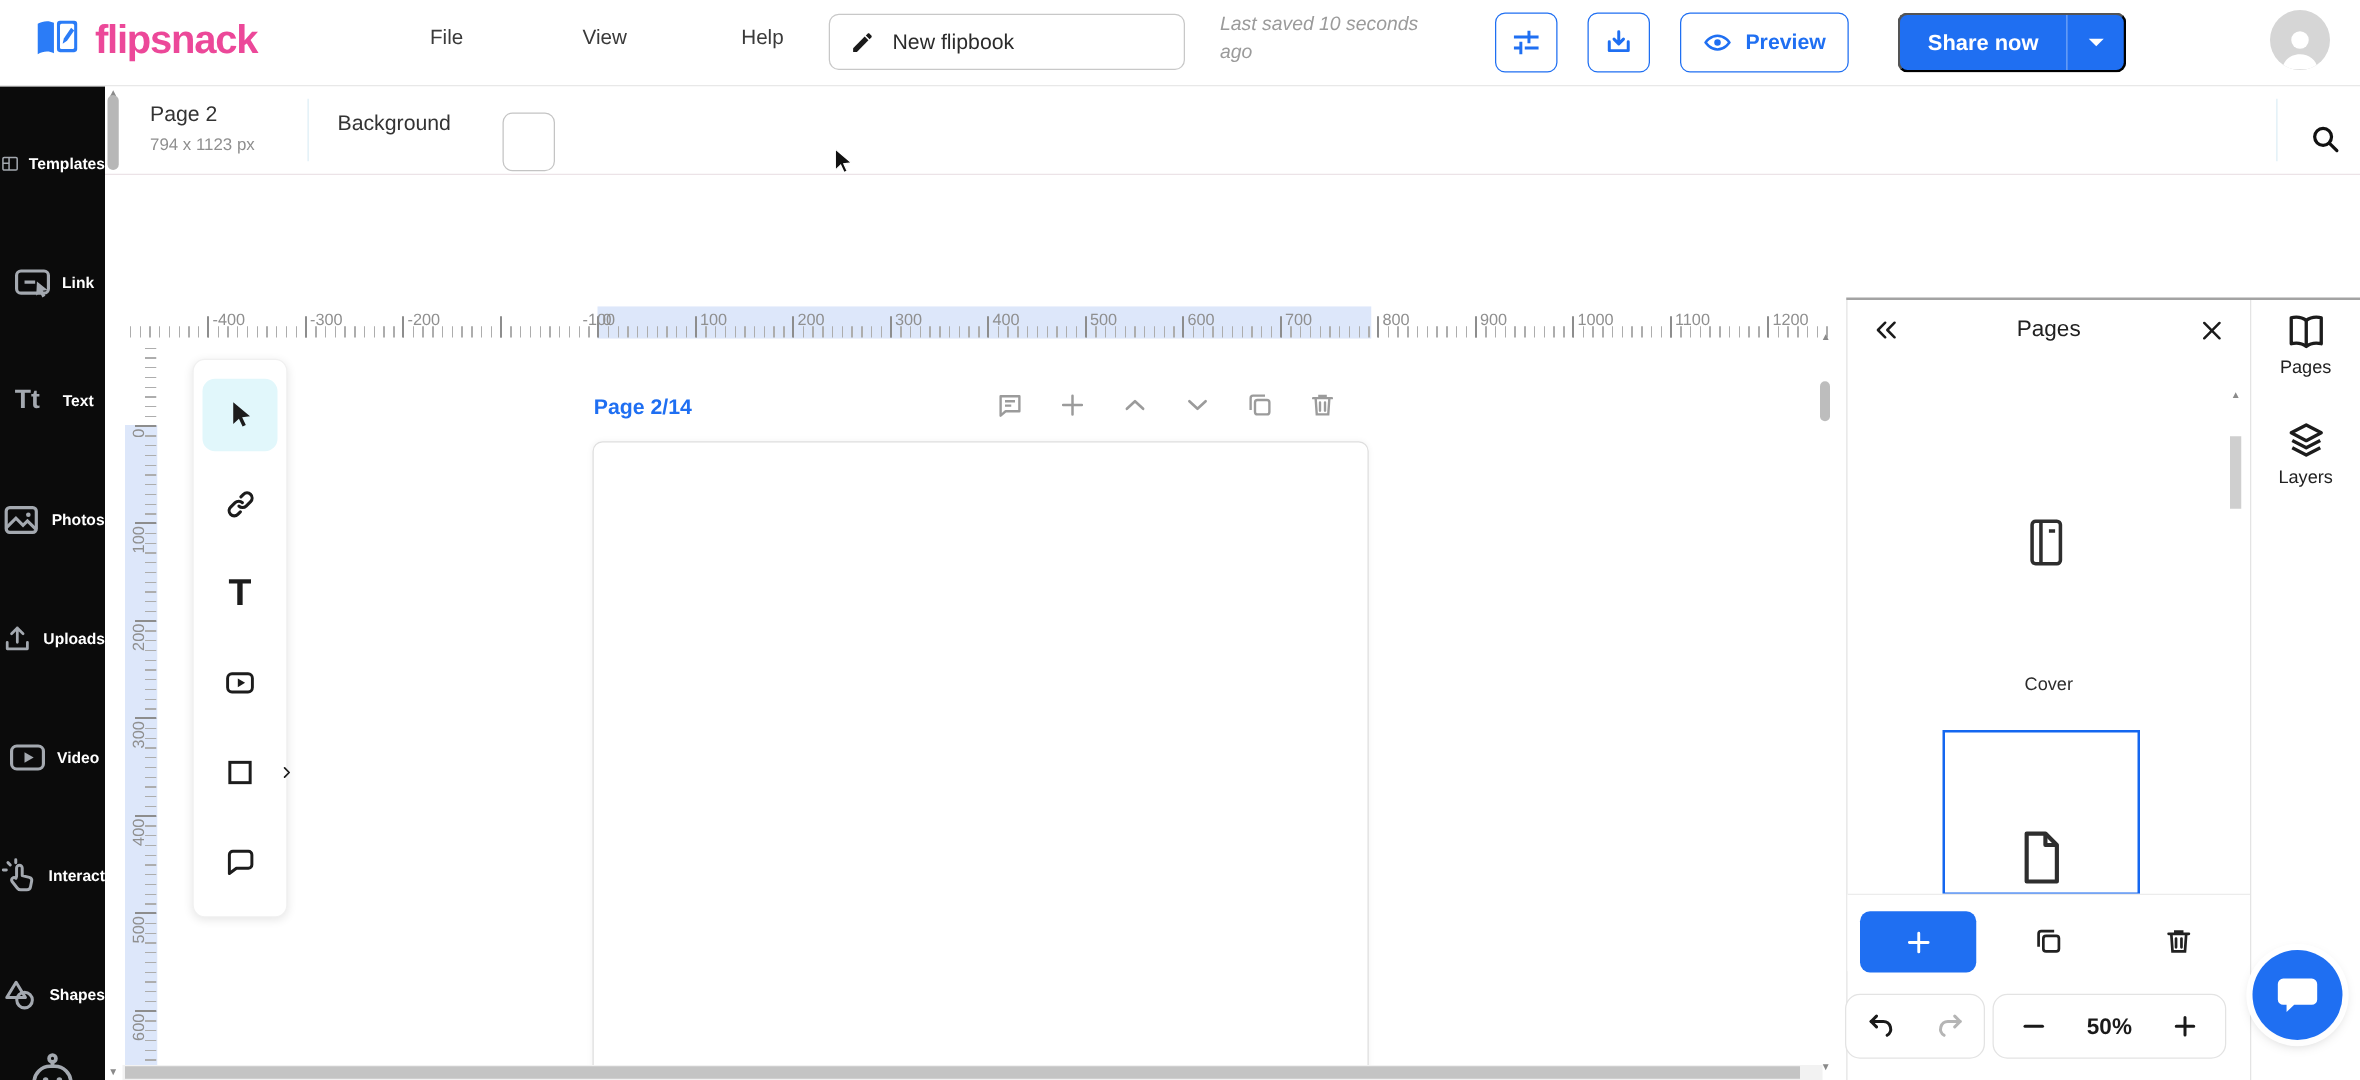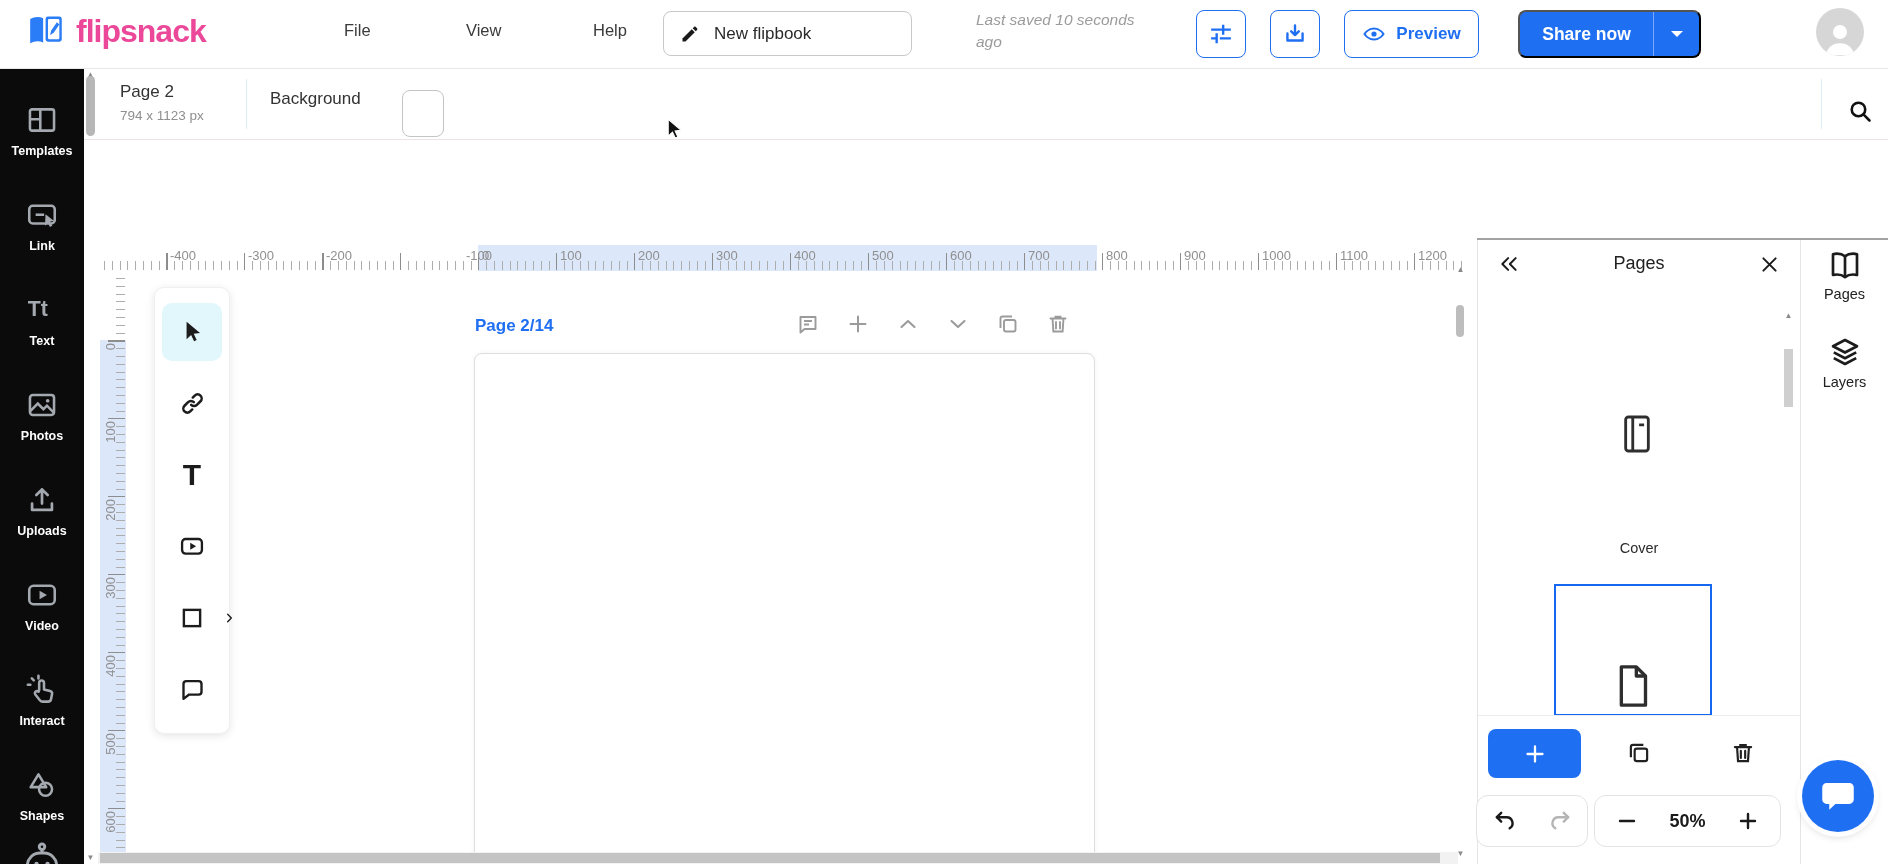--- a/index.html
+++ b/index.html
@@ -7,21 +7,21 @@
     font-family:"Liberation Sans", sans-serif; }
   body { position:relative; }
   svg { display:block; }
 
   
   #topbar { position:absolute; left:0; top:0; width:1888px; height:69px; background:#fff;
     border-bottom:1px solid #e8e8e8; z-index:40; }
   #logo { position:absolute; left:28px; top:13px; display:flex; align-items:center; gap:8px; }
   #logo .wordmark { font-size:32px; font-weight:bold; color:#ec4899; letter-spacing:-1px; }
   .menu-item { position:absolute; top:21px; font-size:16.5px; color:#3a3a3a; cursor:default;margin-left:20px; }
-  #title-box { position:absolute; left:663px; top:11px; width:249px; height:45px;
+  #title-box { position:absolute; left:663px; top:11px; width:285px; height:45px;
     border:1px solid #c8c8c8; border-radius:8px; display:flex; align-items:center; gap:14px;
     padding:0 16px; background:#fff; }
   #title-box input { border:none; outline:none; font-size:17px; color:#2b2b2b; width:190px;
     font-family:"Liberation Sans", sans-serif; background:transparent; }
   #last-saved { position:absolute; left:976px; top:9px; width:178px; font-size:15.5px;
     font-style:italic; color:#9b9b9b; line-height:1.45; }
   .icon-btn { position:absolute; top:10px; width:50px; height:48px; border:1.5px solid #1f6ff2;
     border-radius:8px; background:#fff; color:#1f6ff2; display:flex; align-items:center;
     justify-content:center; cursor:pointer; }
   #preview-btn { position:absolute; left:1344px; top:10px; width:135px; height:48px;
@@ -33,21 +33,21 @@
     cursor:pointer; }
   #share-btn .share-label { flex:1; text-align:center; font-size:17.5px; font-weight:bold; }
   #share-btn .share-caret { width:46px; height:100%; border-left:1px solid rgba(255,255,255,.4);
     display:flex; align-items:center; justify-content:center; }
   #avatar { position:absolute; left:1816px; top:8px; width:48px; height:48px; border-radius:50%;
     background:#d6d6d6; overflow:hidden; display:flex; align-items:flex-end; justify-content:center; }
 
   
   #sidebar { position:absolute; left:0; top:69px; width:84px; bottom:0; background:#0b0b0b;
     z-index:30; overflow:hidden; }
-  .side-item { height:95px; display:flex; flex-direction:column; align-items:center;
+  .side-item { height:95px; display:flex; align-items:center;
     justify-content:center; gap:7px; color:#a4a9b0; cursor:pointer; }
   .side-item .lbl { font-size:12.5px; font-weight:bold; color:#fff; }
   #robot-peek { position:absolute; left:50%; transform:translateX(-50%); bottom:-22px; color:#a4a9b0; }
 
   
   #page-toolbar { position:absolute; left:84px; top:69px; right:0; height:71px; background:#fff;
     border-bottom:1px solid #ece3e7; z-index:20; }
   #pt-page-label { position:absolute; left:36px; top:13px; font-size:17px; color:#333; }
   #pt-page-size { position:absolute; left:36px; top:39px; font-size:13.5px; color:#8f8f8f; }
   .pt-divider { position:absolute; top:10px; width:1px; height:50px; background:#ddeef6; }

